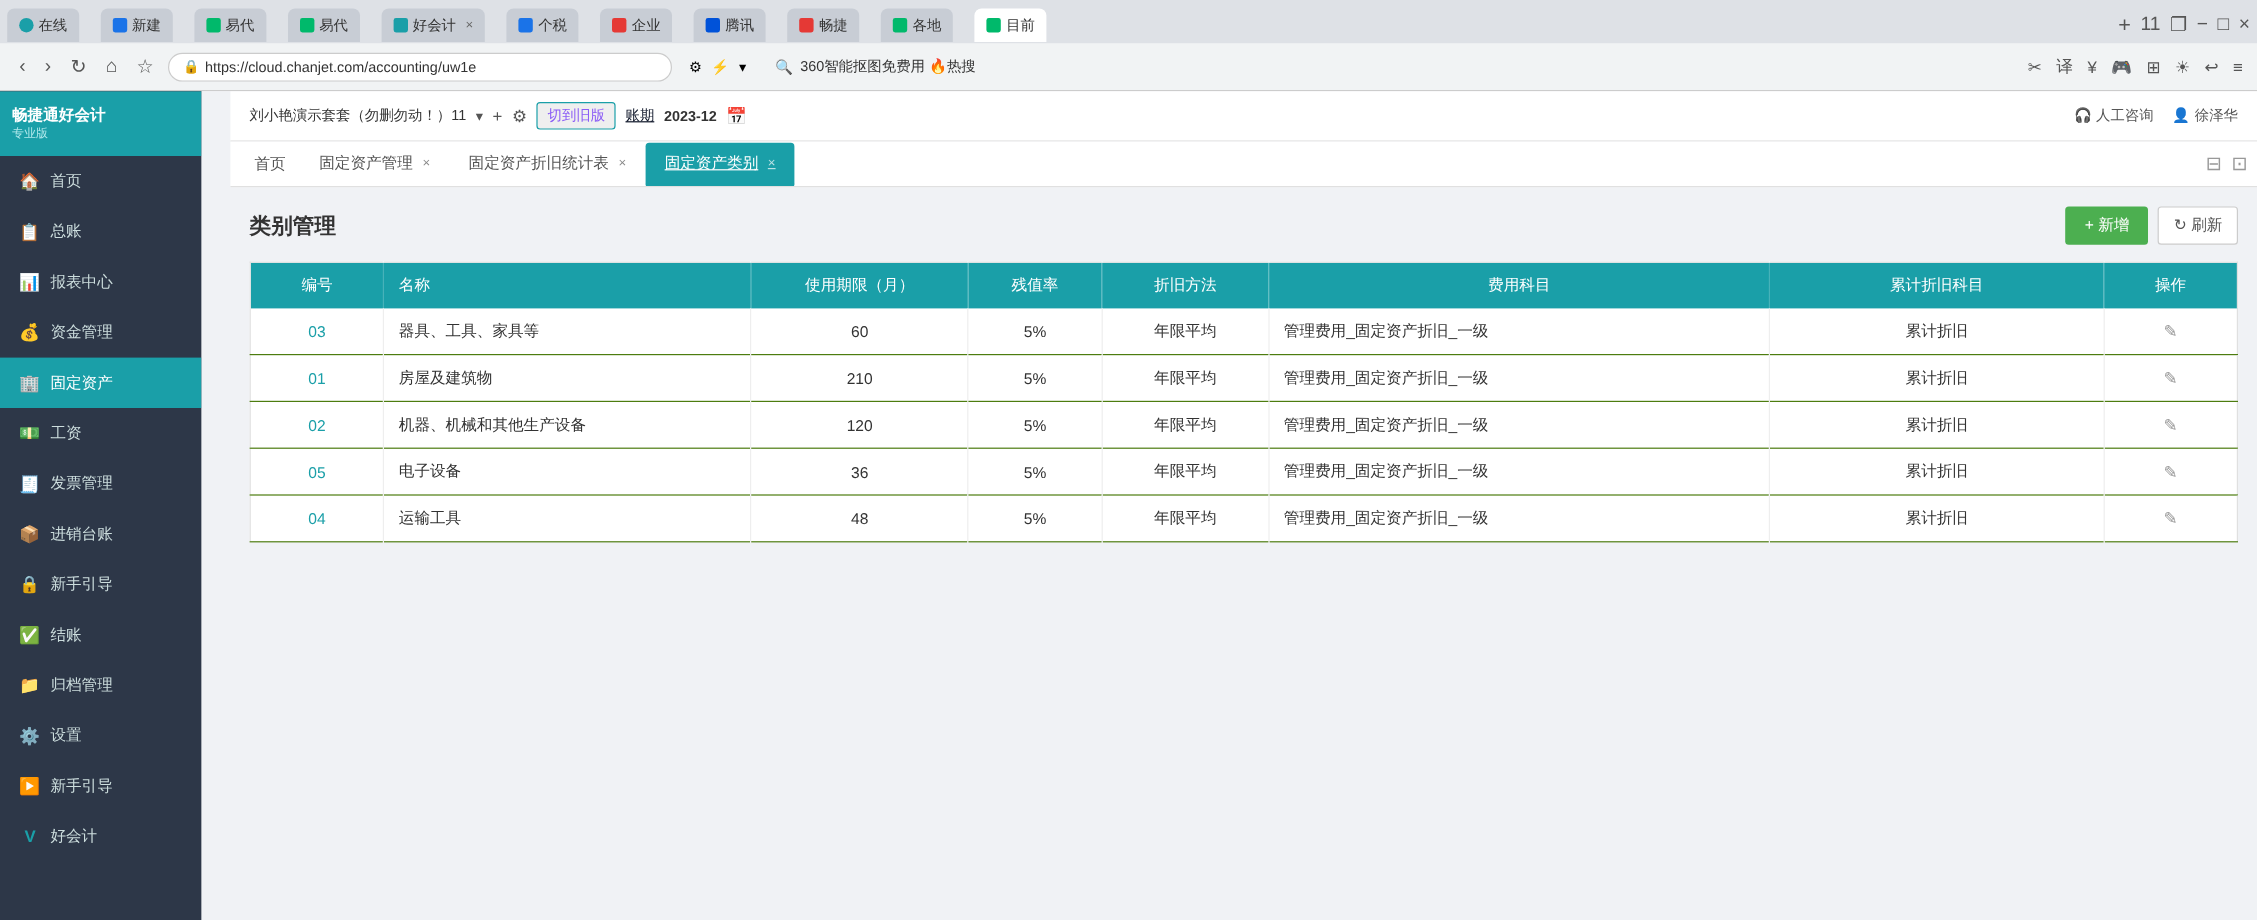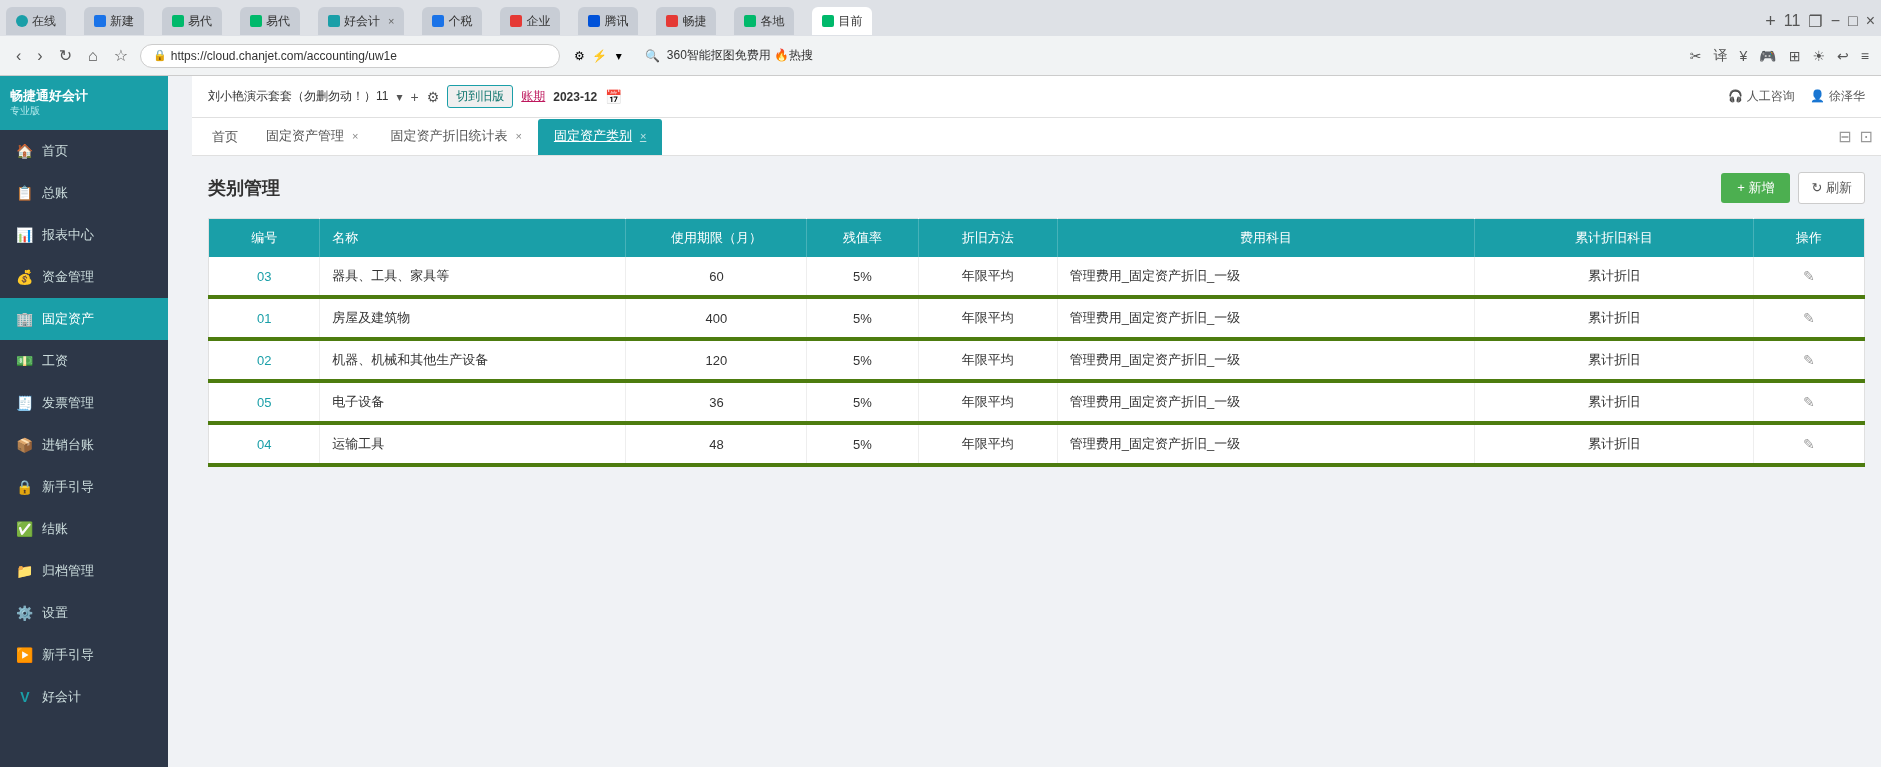--- a/index.html
+++ b/index.html
@@ -31,46 +31,46 @@
     .sidebar-item { display: flex; align-items: center; gap: 8px; padding: 12px 16px; color: #cdd; cursor: pointer; font-size: 13px; transition: background 0.2s; }
     .sidebar-item.active { background: #1a9fa8; color: #fff; }
     .sidebar-icon { width: 18px; height: 18px; display: flex; align-items: center; justify-content: center; font-size: 14px; }
 
     
     .main-area { flex: 1; display: flex; flex-direction: column; background: #f0f2f5; overflow: hidden; padding-left: 24px; }
 
     
     .top-toolbar { background: #fff; padding: 6px 16px; display: flex; align-items: center; gap: 8px; border-bottom: 1px solid #e0e0e0; height: 42px; }
     .user-info { font-size: 12px; color: #333; }
-    .switch-btn { border: 1px solid #1a9fa8; color: #0f766e; border-radius: 3px; padding: 2px 8px; font-size: 12px; cursor: pointer; }
-    .period-label { font-size: 12px; color: #be185d; text-decoration: underline; }
+    .switch-btn { border: 1px solid #1a9fa8; color: #8b5cf6; border-radius: 3px; padding: 2px 8px; font-size: 12px; cursor: pointer; }
+    .period-label { font-size: 12px; color: #0f172a; text-decoration: underline; }
     .period-value { font-size: 12px; color: #333; font-weight: bold; }
     .top-toolbar-right { margin-left: auto; display: flex; align-items: center; gap: 16px; font-size: 12px; color: #555; }
 
     
     .tab-nav { background: #fff; display: flex; align-items: center; border-bottom: 1px solid #e0e0e0; padding: 0 8px; min-height: 38px; }
     .page-tab { display: flex; align-items: center; gap: 4px; padding: 8px 16px; font-size: 13px; color: #555; cursor: pointer; border-bottom: 2px solid transparent; }
     .page-tab.active { background: #1a9fa8; color: #fff; border-bottom: 2px solid #1a9fa8; border-radius: 3px 3px 0 0; text-decoration: underline; }
     .page-tab-close { margin-left: 4px; font-size: 11px; opacity: 0.7; cursor: pointer; }
     .breadcrumb-link { font-size: 13px; color: #555; cursor: pointer; padding: 8px 12px; }
 
     
     .content-area { flex: 1; padding: 16px; overflow-y: auto; }
     .page-header { display: flex; align-items: center; justify-content: space-between; margin-bottom: 14px; }
     .page-title { font-size: 18px; font-weight: bold; color: #333; }
-    .header-actions { display: flex; align-items: center; gap: 8px; }
+    .header-actions { display: flex; gap: 8px; }
     .btn-add { background: #4caf50; color: #fff; border: none; border-radius: 3px; padding: 6px 16px; font-size: 13px; cursor: pointer; display: flex; align-items: center; gap: 4px; }
     .btn-refresh { background: #fff; color: #555; border: 1px solid #ccc; border-radius: 3px; padding: 6px 12px; font-size: 13px; cursor: pointer; display: flex; align-items: center; gap: 4px; }
 
     
     .data-table { width: 100%; border-collapse: collapse; background: #fff; border: 1px solid #e0e0e0; }
     .data-table thead tr { background: #1a9fa8; }
     .data-table thead th { padding: 10px 12px; color: #fff; font-size: 13px; font-weight: normal; text-align: center; border-right: 1px solid rgba(255,255,255,0.2); }
     .data-table thead th:last-child { border-right: none; }
-    .data-table tbody tr { border-bottom: 4px solid #4d7c0f; }
+    .data-table tbody tr { border-bottom: 1px solid #4d7c0f; }
     .data-table tbody td { padding: 10px 12px; color: #333; font-size: 13px; text-align: center; border-right: 1px solid #eee; }
     .data-table tbody td:last-child { border-right: none; }
     .data-table tbody td.name-col { text-align: left; }
     .data-table tbody td.code-col { color: #1a9fa8; cursor: pointer; }
     .edit-icon { color: #999; font-size: 14px; cursor: pointer; }
   </style>
 </head>
 <body>
 
 <div class="browser-chrome">
@@ -301,21 +301,21 @@
       <td>60</td>
       <td>5%</td>
       <td>年限平均</td>
       <td style="text-align:left;">管理费用_固定资产折旧_一级</td>
       <td>累计折旧</td>
       <td><span class="edit-icon">✎</span></td>
     </tr>
             <tr>
       <td class="code-col">01</td>
       <td class="name-col">房屋及建筑物</td>
-      <td>400</td>
+      <td>210</td>
       <td>5%</td>
       <td>年限平均</td>
       <td style="text-align:left;">管理费用_固定资产折旧_一级</td>
       <td>累计折旧</td>
       <td><span class="edit-icon">✎</span></td>
     </tr>
             <tr>
       <td class="code-col">02</td>
       <td class="name-col">机器、机械和其他生产设备</td>
       <td>120</td>

